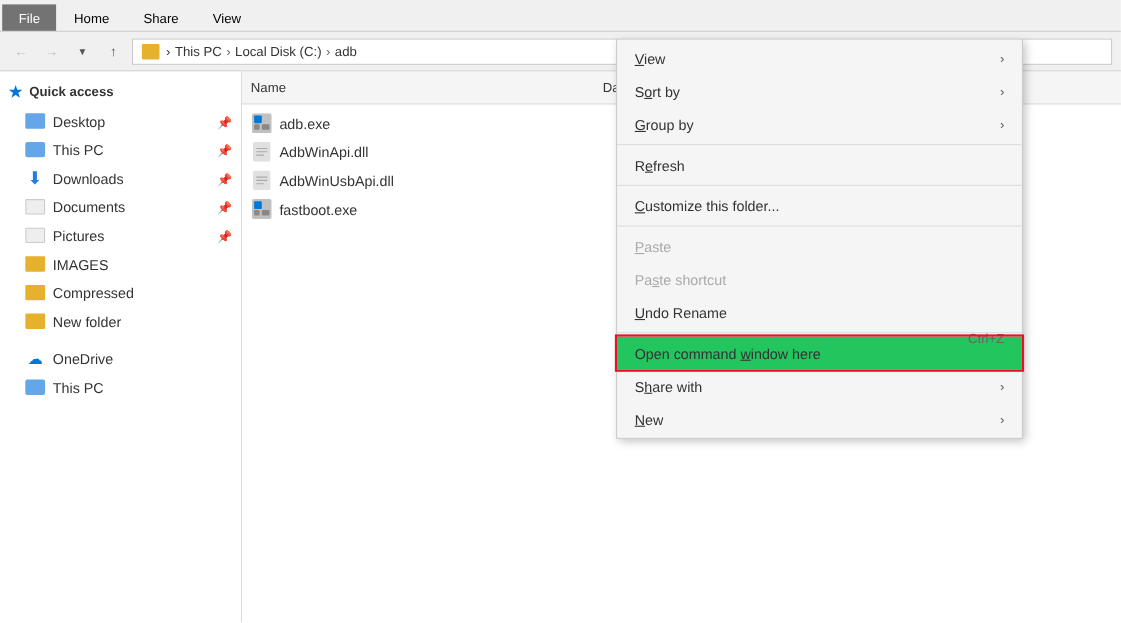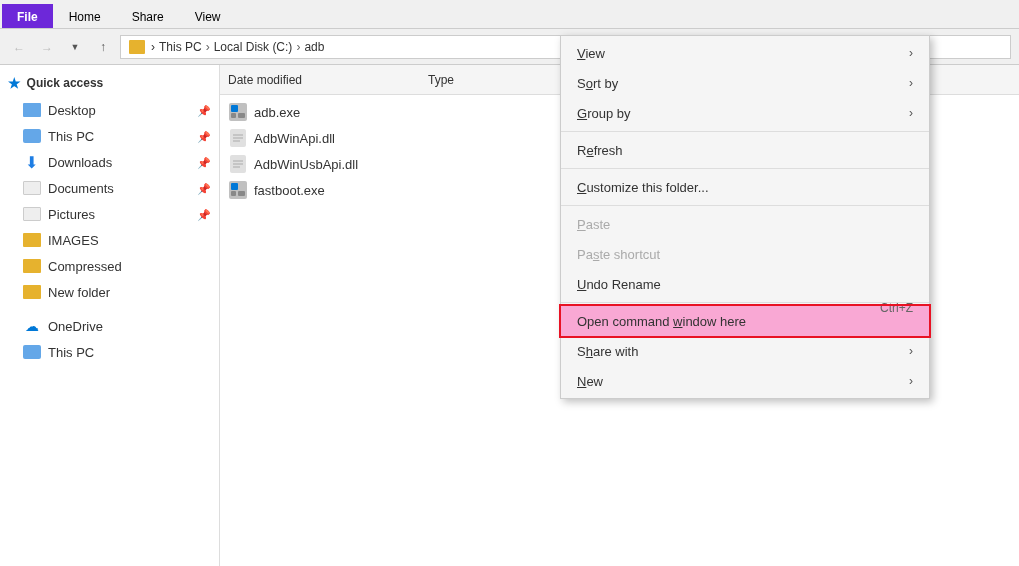--- a/index.html
+++ b/index.html
@@ -29,23 +29,23 @@
       font-size: 12px;
       cursor: pointer;
       border: 1px solid transparent;
       border-bottom: none;
       margin-right: 1px;
       height: 24px;
       display: flex;
       align-items: center;
     }
     .ribbon-tab.file-tab {
-      background: #6d28d9;
+      background: #737373;
       color: #fff;
-      font-weight: 700;
+      font-weight: 400;
     }
 
     
     .address-bar {
       display: flex;
       align-items: center;
       padding: 4px 8px;
       background: #f0f0f0;
       border-bottom: 1px solid #ccc;
       gap: 6px;
@@ -251,21 +251,21 @@
       font-size: 13px;
       color: #333;
       height: 30px;
     }
     .ctx-item.disabled {
       color: #aaa;
       cursor: default;
     }
     .ctx-item.highlighted {
       outline: 2px solid #e81224;
-      background: #f9a8d4;
+      background: #22c55e;
     }
     .ctx-separator {
       height: 1px;
       background: #ddd;
       margin: 3px 0;
     }
     .ctx-arrow {
       font-size: 12px;
       color: #555;
     }
@@ -400,20 +400,21 @@
       <div class="item-icon">
         <div class="icon-thispc"></div>
       </div>
       <span>This PC</span>
     </div>
   </div>
 
   <div class="content-area">
 
     <div class="column-headers">
+      <div class="col-header col-name">Name</div>
       <div class="col-header col-date">Date modified</div>
       <div class="col-header col-type">Type</div>
     </div>
 
     <div class="file-list">
 
       <div class="file-item">
         <div class="file-icon">
           <svg width="18" height="18" viewBox="0 0 18 18">
             <rect width="18" height="18" rx="2" fill="#c0c0c0"></rect>

